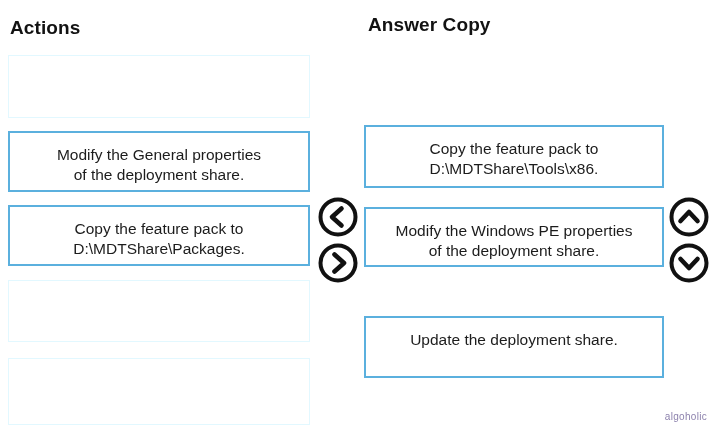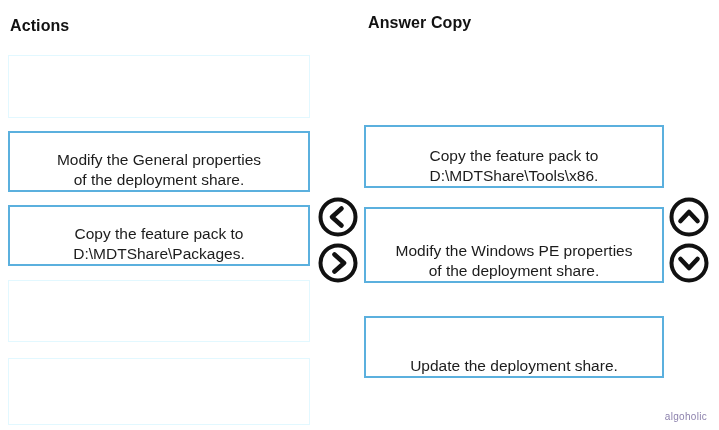--- a/index.html
+++ b/index.html
@@ -11,66 +11,66 @@
     width: 719px;
     height: 430px;
     position: relative;
     overflow: hidden;
     font-family: "Liberation Sans", sans-serif;
     color: #000000;
   }
 
   .heading {
     position: absolute;
-    font-size: 16px;
+    font-size: 19px;
     font-weight: bold;
     color: #121212;
     letter-spacing: 0.1px;
     white-space: nowrap;
   }
   #heading-actions { left: 10px; top: 17px; }
   #heading-answer  { left: 368px; top: 14px; }
 
   .col {
     position: absolute;
   }
   #actions-column { left: 8px;  top: 0; width: 302px; height: 430px; }
   #answer-column  { left: 364px; top: 0; width: 300px; height: 430px; }
 
   .item-box {
     position: absolute;
     box-sizing: border-box;
     background: #ffffff;
     border: 2px solid #5bb0de;
     display: flex;
-    align-items: flex-end;
+    align-items: flex-start;
     justify-content: center;
     text-align: center;
-    padding: 0 6px;
+    padding: 12px 6px;
   }
   .item-box.empty {
     border: 1px solid #e2f8ff;
   }
   .item-label {
     font-size: 15.5px;
     line-height: 20px;
     color: #1c1c1c;
     white-space: pre-line;
   }
 
   
   #act-slot-0 { left: 0; top: 55px;  width: 302px; height: 63px; }
   #act-slot-1 { left: 0; top: 131px; width: 302px; height: 61px; }
   #act-slot-2 { left: 0; top: 205px; width: 302px; height: 61px; }
   #act-slot-3 { left: 0; top: 280px; width: 302px; height: 62px; }
   #act-slot-4 { left: 0; top: 358px; width: 302px; height: 67px; }
 
   
   #ans-slot-0 { left: 0; top: 125px; width: 300px; height: 63px; }
-  #ans-slot-1 { left: 0; top: 207px; width: 300px; height: 76px; }
+  #ans-slot-1 { left: 0; top: 207px; width: 300px; height: 60px; }
   #ans-slot-2 { left: 0; top: 280px; width: 300px; height: 62px; margin-top: 36px; }
 
   .arrow-group {
     position: absolute;
     display: flex;
     flex-direction: column;
     gap: 4px;
   }
   #move-arrows     { left: 317px; top: 196px; }
   #reorder-arrows  { left: 668px; top: 196px; }

